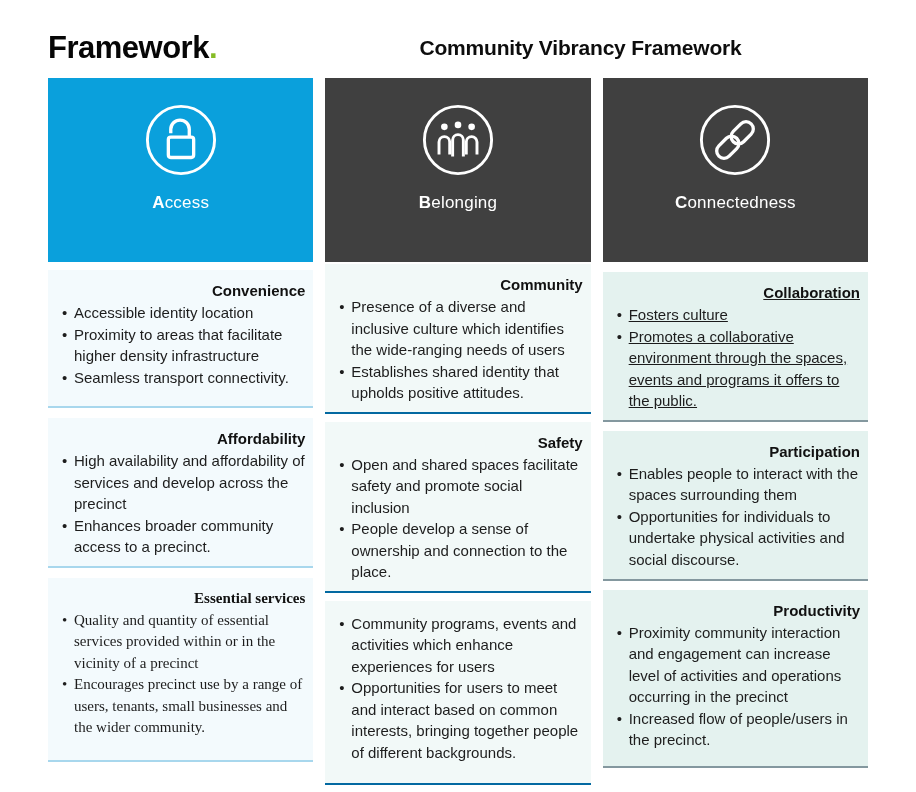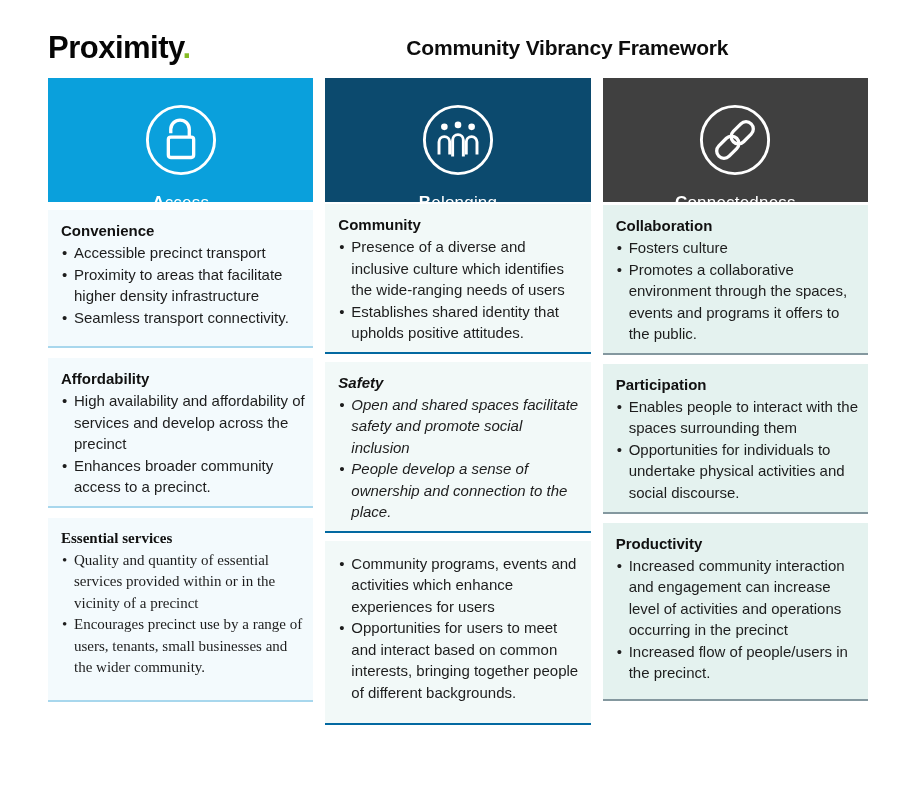--- a/index.html
+++ b/index.html
@@ -13,87 +13,87 @@
   .topbar { display:flex; align-items:center; margin:30px 50px 0 48px; }
   .logo { font-size:31px; font-weight:800; letter-spacing:-0.5px; color:#060606; white-space:nowrap; }
   .logo .dot { color:#86BC25; }
   .page-title { flex:1; text-align:center; padding-left:78px; font-size:21px; font-weight:800; color:#0d0d0d; letter-spacing:-0.2px; }
 
   
   .cols { display:flex; gap:12px; margin:12px 48px 0 48px; }
   .col { flex:1; display:flex; flex-direction:column; min-width:0; }
 
   .col-header {
-    height:124px; box-sizing:border-box;
+    height:184px; box-sizing:border-box;
     display:flex; flex-direction:column; align-items:center;
     color:#ffffff;
   }
   .col-header .icon-wrap { margin-top:25px; line-height:0; }
   .col-header .pill-label { margin-top:16px; font-size:17px; font-weight:400; letter-spacing:0.2px; }
   .pill-label .initial { font-weight:800; }
 
   .col-access    .col-header { background:#0AA0DC; }
-  .col-belonging .col-header { background:#0c4a6e;text-align:center; }
+  .col-belonging .col-header { background:#404040;text-align:center; }
   .col-connected .col-header { background:#404040; }
 
   
   .section {
     box-sizing:border-box;
     padding:12px 8px 8px 13px;
   }
   .col-access    .section { background:#F3FAFD; border-bottom:2px solid #A8D7ED; }
   .col-belonging .section { background:#F2F9F8; border-bottom:2px solid #0369a1; }
   .col-connected .section { background:#E4F2EF; border-bottom:2px solid #84989F; }
 
   .col-access    .s1 { margin-top:8px;  min-height:138px; }
   .col-access    .s2 { margin-top:10px; min-height:145px; }
   .col-access    .s3 { margin-top:10px; min-height:184px;font-family:Liberation Serif, serif; }
   .col-belonging .s1 { margin-top:2px;  min-height:142px; }
-  .col-belonging .s2 { margin-top:8px;  min-height:152px;font-style:italic; }
+  .col-belonging .s2 { margin-top:8px;  min-height:152px; }
   .col-belonging .s3 { margin-top:8px;  min-height:184px; }
-  .col-connected .s1 { margin-top:3px;  min-height:146px; }
+  .col-connected .s1 { margin-top:10px;  min-height:146px;text-decoration:underline; }
   .col-connected .s2 { margin-top:9px;  min-height:150px; }
   .col-connected .s3 { margin-top:9px;  min-height:178px; }
 
-  .section h3 { margin:0 0 3px 0; font-size:15px; font-weight:800; color:#111111; }
+  .section h3 { margin:0 0 3px 0; font-size:15px; font-weight:800; color:#111111;text-align:right; }
   .section ul { margin:0; padding:0; list-style:none; }
   .section li {
     position:relative; padding-left:13px;
     font-size:15px; line-height:21.5px; color:#1d1d1d;
   }
   .section li::before { content:"\2022"; position:absolute; left:1px; }
 
   svg { display:block; }
 </style>
 </head>
 <body>
 
 <div class="topbar">
-  <div class="logo"><span>Proximity</span><span class="dot">.</span></div>
+  <div class="logo"><span>Framework</span><span class="dot">.</span></div>
   <div class="page-title">Community Vibrancy Framework</div>
 </div>
 
 <div class="cols">
 
   <div class="col col-access">
     <div class="col-header">
       <span class="icon-wrap">
         <svg viewBox="0 0 76 76" width="74" height="74" fill="none" stroke="#ffffff">
           <circle cx="38" cy="38" r="34.5" stroke-width="3"></circle>
           <rect x="25" y="35" width="26" height="21" rx="2.5" stroke-width="3.4"></rect>
           <path d="M 46.5 35 V 27 A 9.5 9.5 0 0 0 27.5 27 V 31" stroke-width="3.4"></path>
         </svg>
       </span>
       <div class="pill-label"><span class="initial">A</span><span>ccess</span></div>
     </div>
 
     <div class="section s1">
       <h3>Convenience</h3>
       <ul>
-        <li>Accessible precinct transport</li>
+        <li>Accessible identity location</li>
         <li>Proximity to areas that facilitate higher density infrastructure</li>
         <li>Seamless transport connectivity.</li>
       </ul>
     </div>
 
     <div class="section s2">
       <h3>Affordability</h3>
       <ul>
         <li>High availability and affordability of services and develop across the precinct</li>
         <li>Enhances broader community access to a precinct.</li>
@@ -175,19 +175,19 @@
       <h3>Participation</h3>
       <ul>
         <li>Enables people to interact with the spaces surrounding them</li>
         <li>Opportunities for individuals to undertake physical activities and social discourse.</li>
       </ul>
     </div>
 
     <div class="section s3">
       <h3>Productivity</h3>
       <ul>
-        <li>Increased community interaction and engagement can increase level of activities and operations occurring in the precinct</li>
+        <li>Proximity community interaction and engagement can increase level of activities and operations occurring in the precinct</li>
         <li>Increased flow of people/users in the precinct.</li>
       </ul>
     </div>
   </div>
 
 </div>
 
 </body></html>

